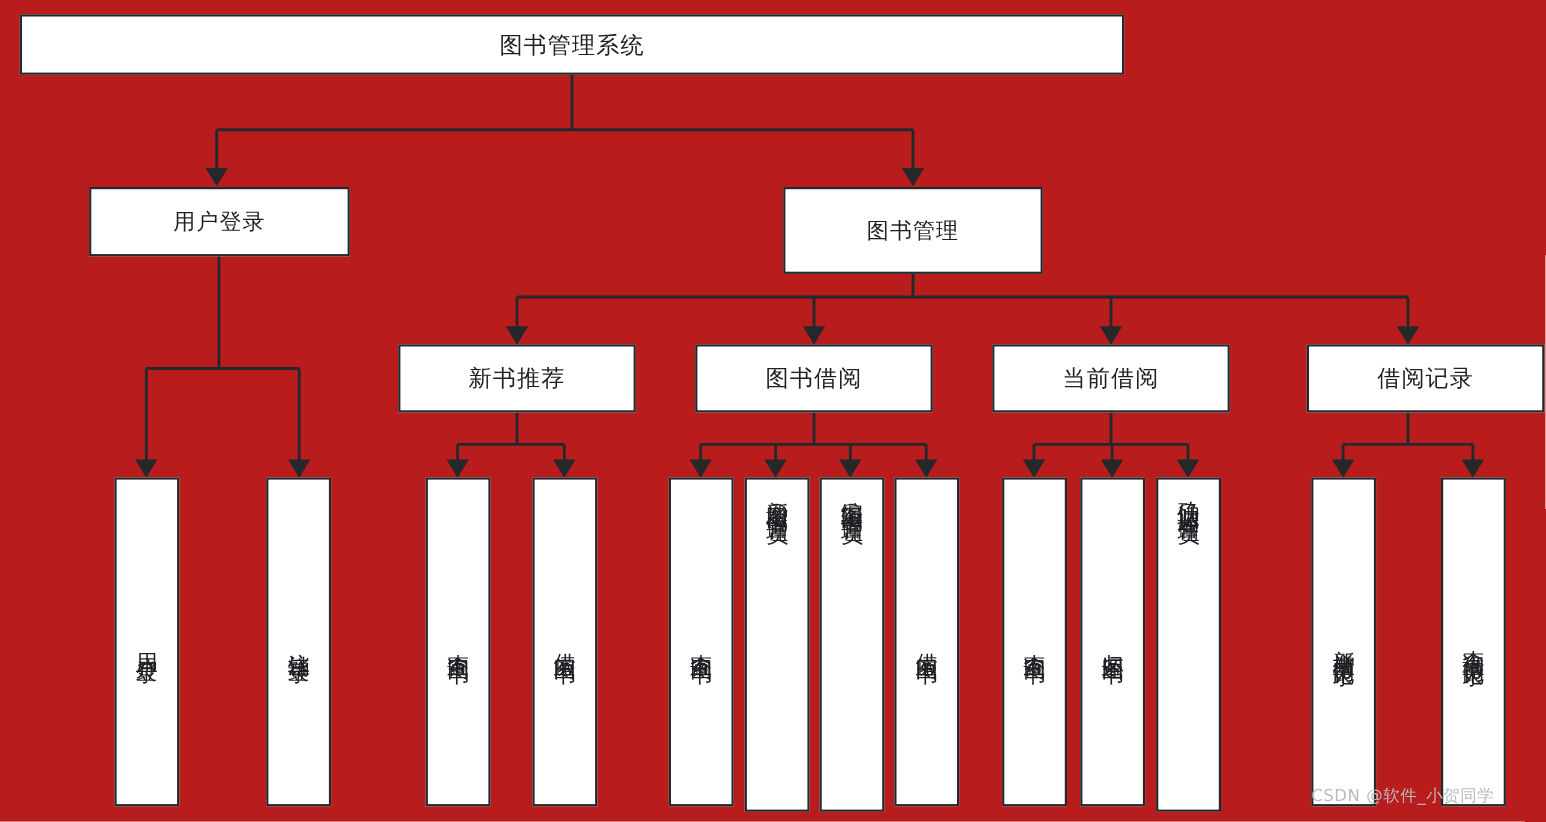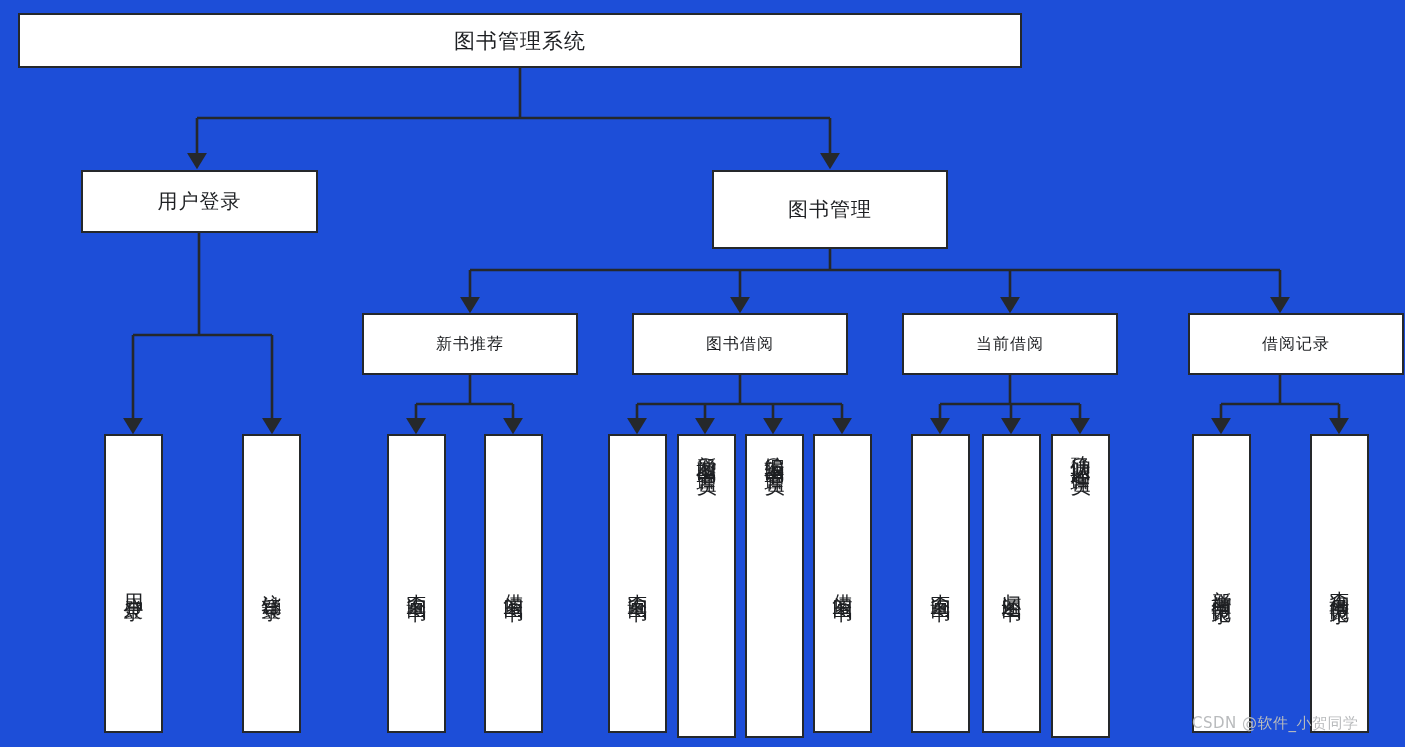--- a/index.html
+++ b/index.html
@@ -7,21 +7,21 @@
     padding: 0;
     background: #ffffff;
   }
   body {
     font-family: "DejaVu Sans", "Liberation Sans", sans-serif;
   }
   #canvas {
     position: relative;
     width: 1405px;
     height: 747px;
-    background: #1d4ed8;
+    background: #b91c1c;
     overflow: hidden;
   }
   #wires {
     position: absolute;
     left: 0;
     top: 0;
     width: 1405px;
     height: 747px;
     pointer-events: none;
   }
@@ -37,21 +37,21 @@
   }
   .node.root {
     font-size: 21px;
     letter-spacing: 1px;
   }
   .node.level1 {
     font-size: 20px;
     letter-spacing: 1px;
   }
   .node.level2 {
-    font-size: 16px;
+    font-size: 21px;
     letter-spacing: 1px;
   }
   .node.leaf {
     font-size: 20px;
     align-items: flex-start;
     justify-content: center;
     padding-top: 4px;
   }
   .node.leaf .vtext {
     writing-mode: vertical-rl;

